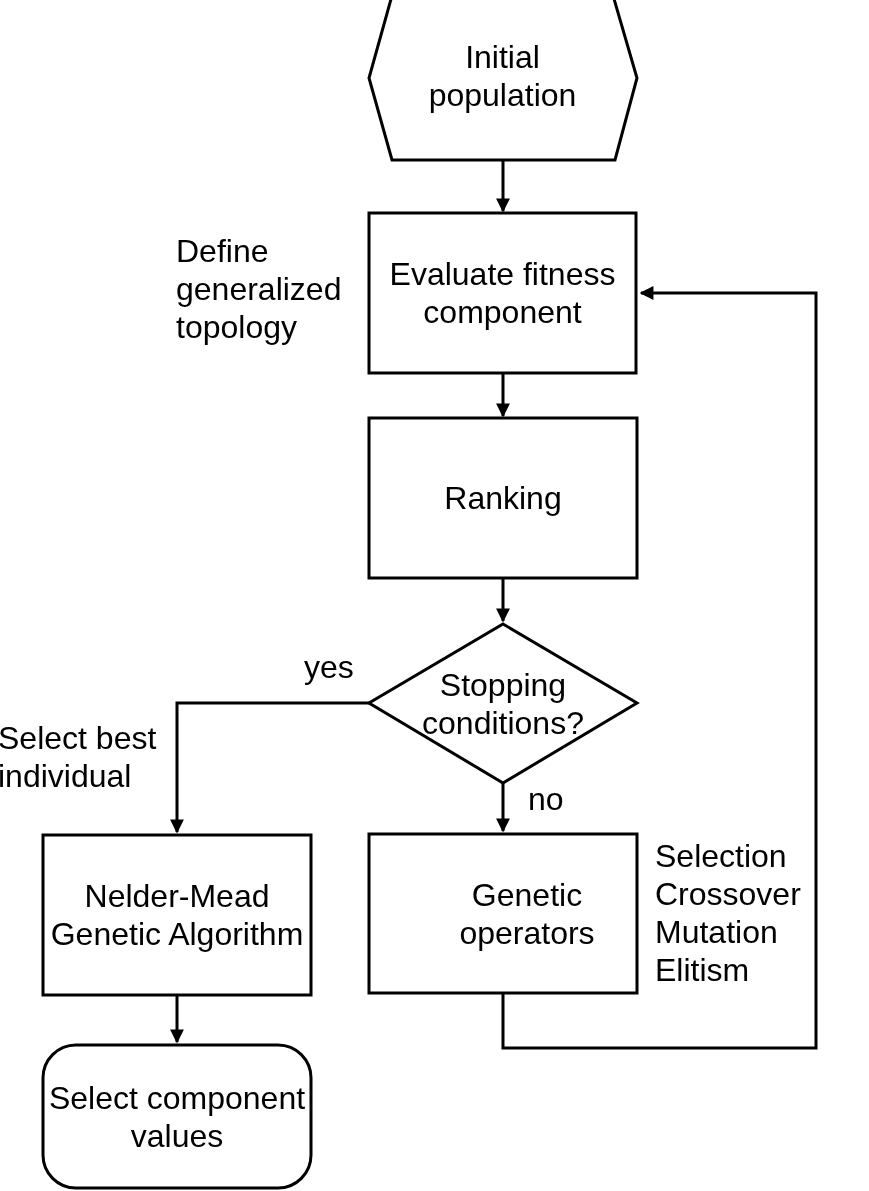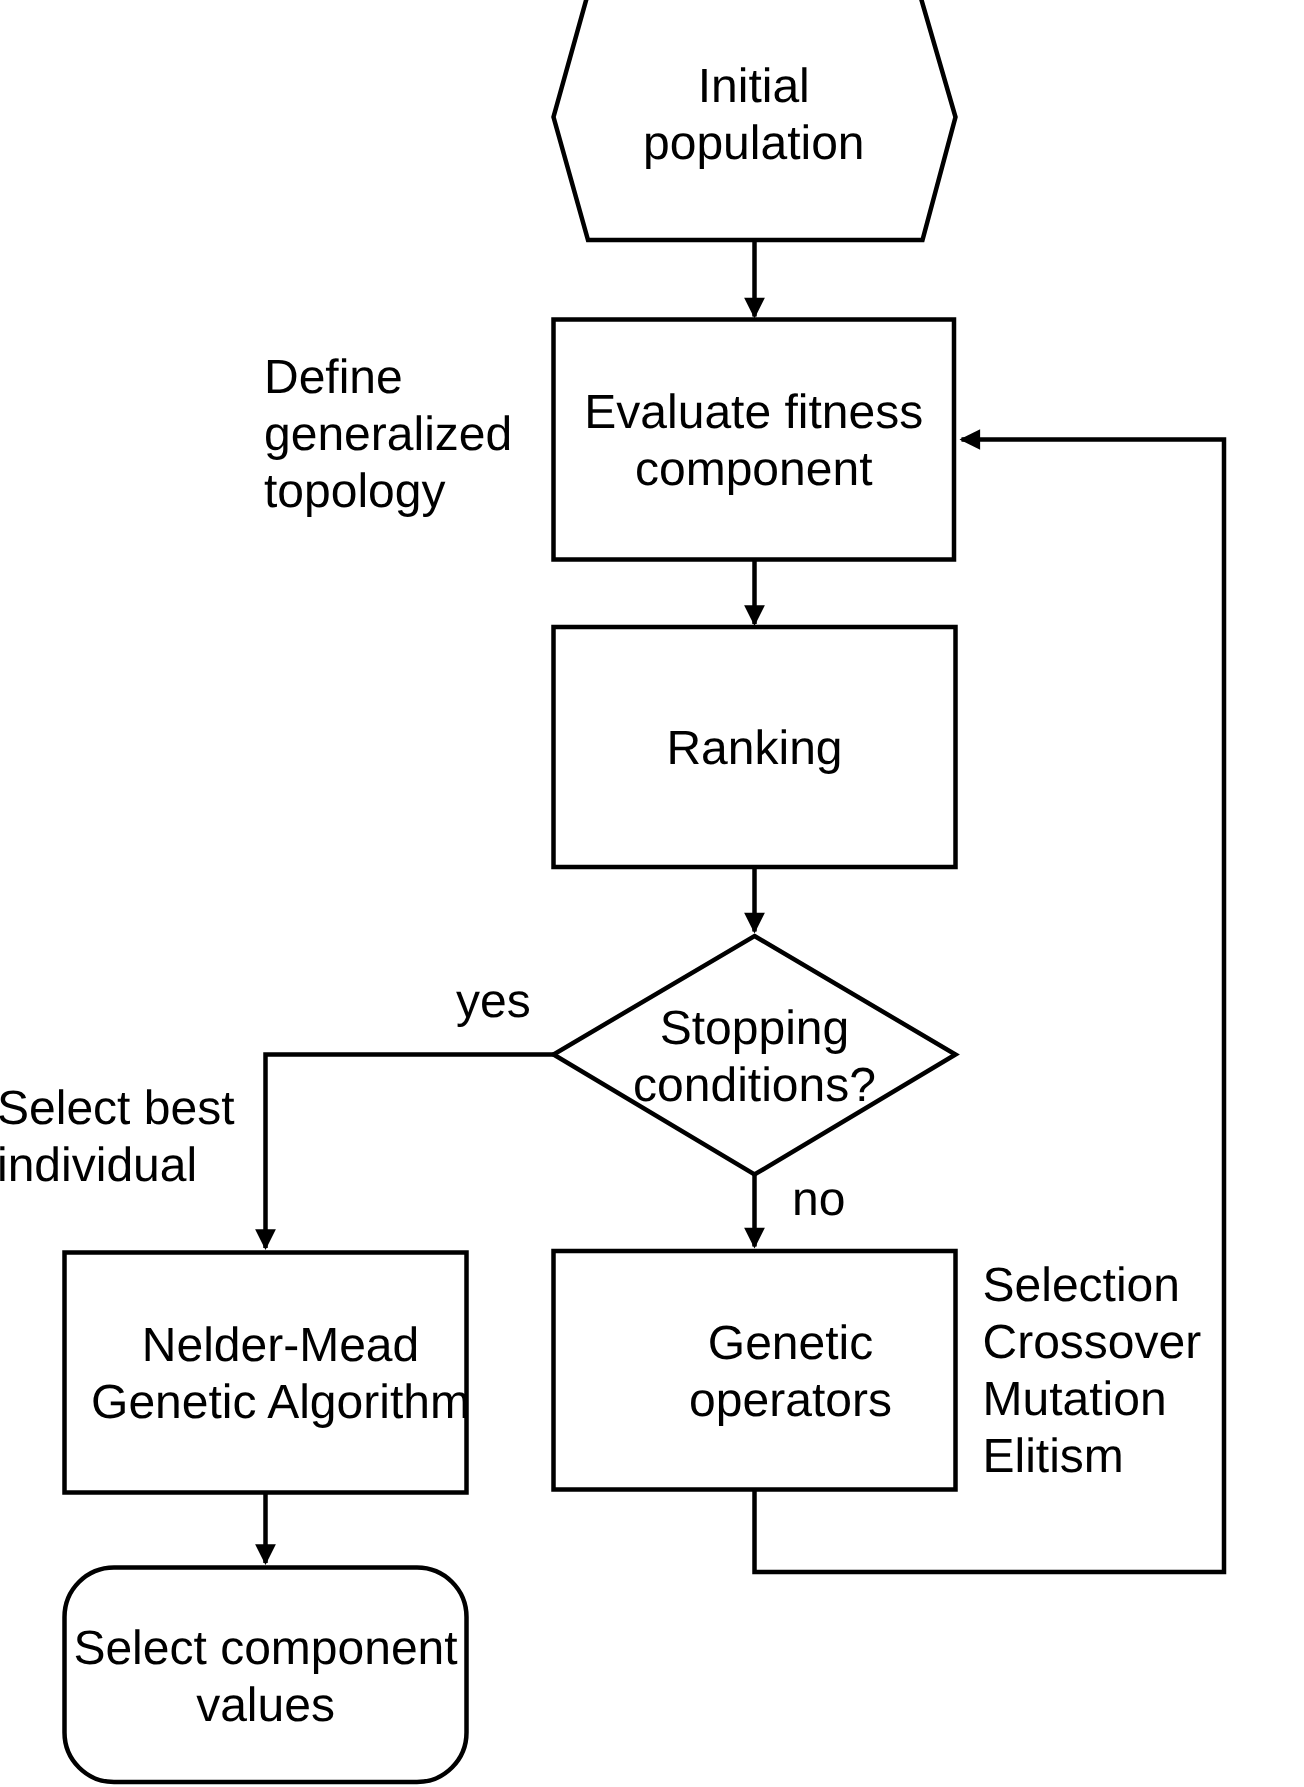--- a/index.html
+++ b/index.html
@@ -91,21 +91,21 @@
   <div class="node-label" style="left:369px; top:624px; width:268px; height:159px;">
     <span>Stopping</span>
     <span>conditions?</span>
   </div>
 
   <div class="node-label" style="left:369px; top:834px; width:268px; height:159px;padding-left:24px;">
     <span>Genetic</span>
     <span>operators</span>
   </div>
 
-  <div class="node-label" style="left:53px; top:835px; width:268px; height:160px;">
+  <div class="node-label" style="left:43px; top:835px; width:268px; height:160px;">
     <span>Nelder-Mead</span>
     <span>Genetic Algorithm</span>
   </div>
 
   <div class="node-label" style="left:43px; top:1045px; width:268px; height:143px;">
     <span>Select component</span>
     <span>values</span>
   </div>
 
   <div class="side-label" style="left:176px; top:232px;">

